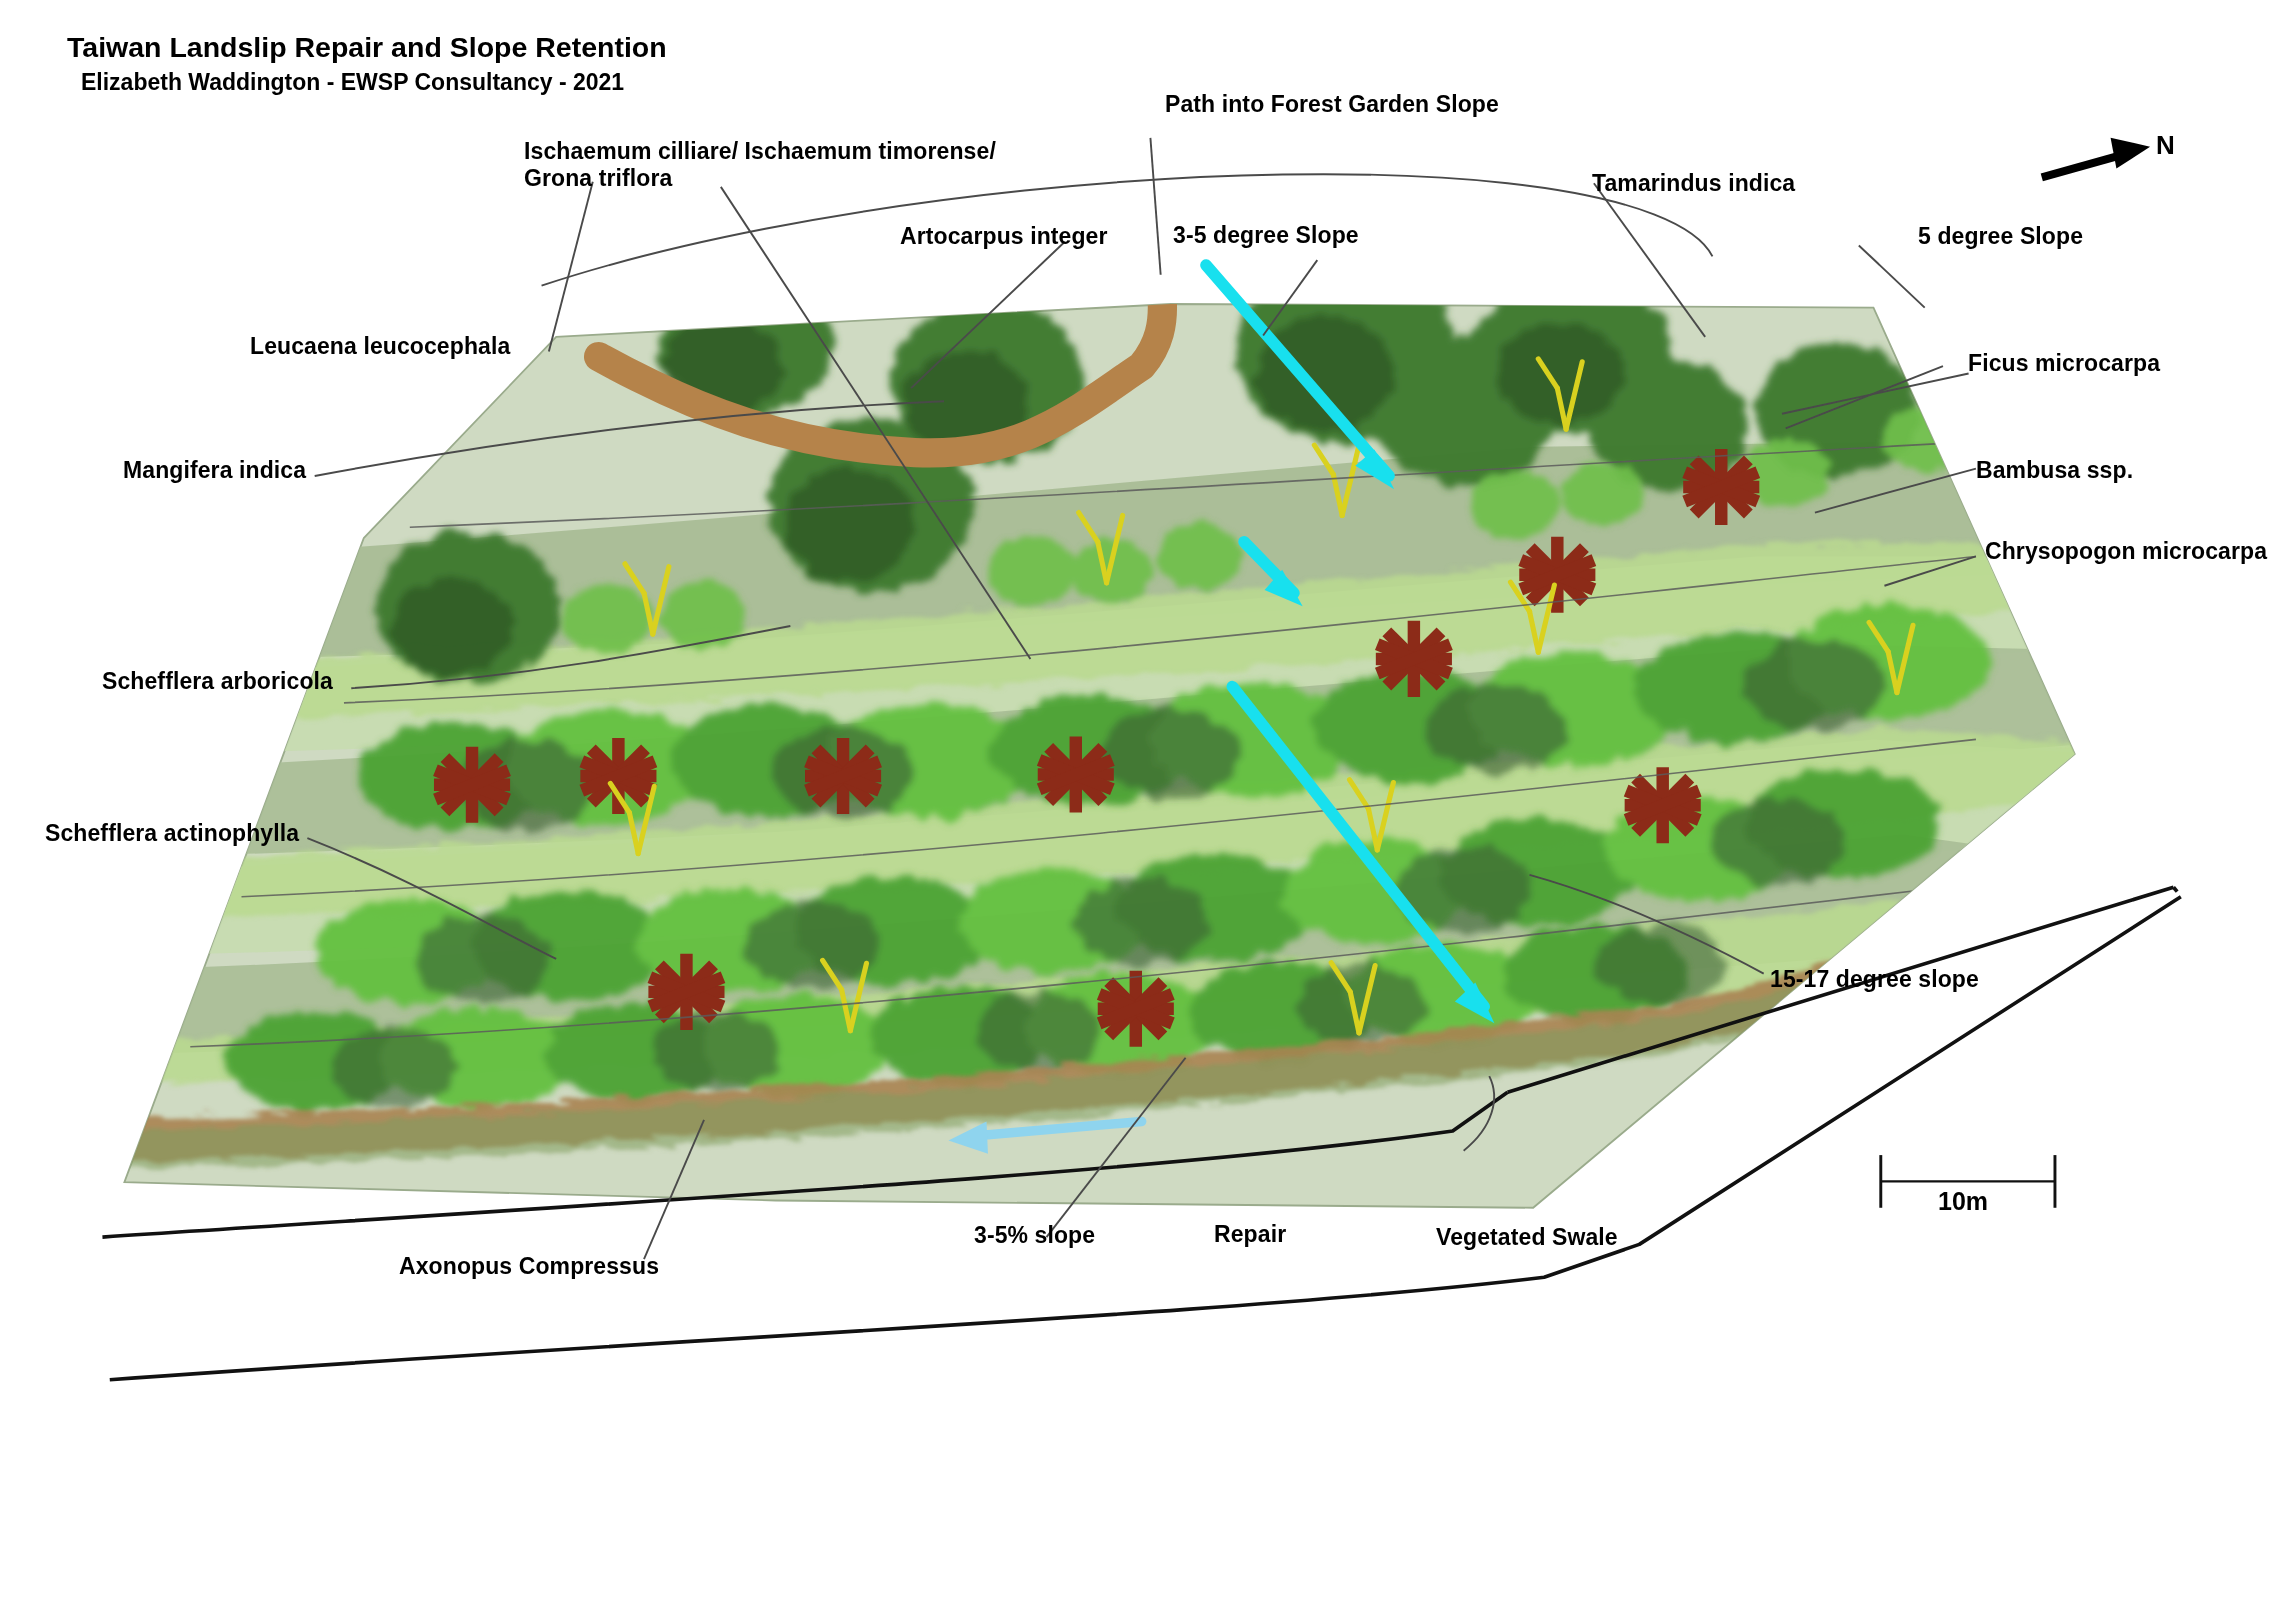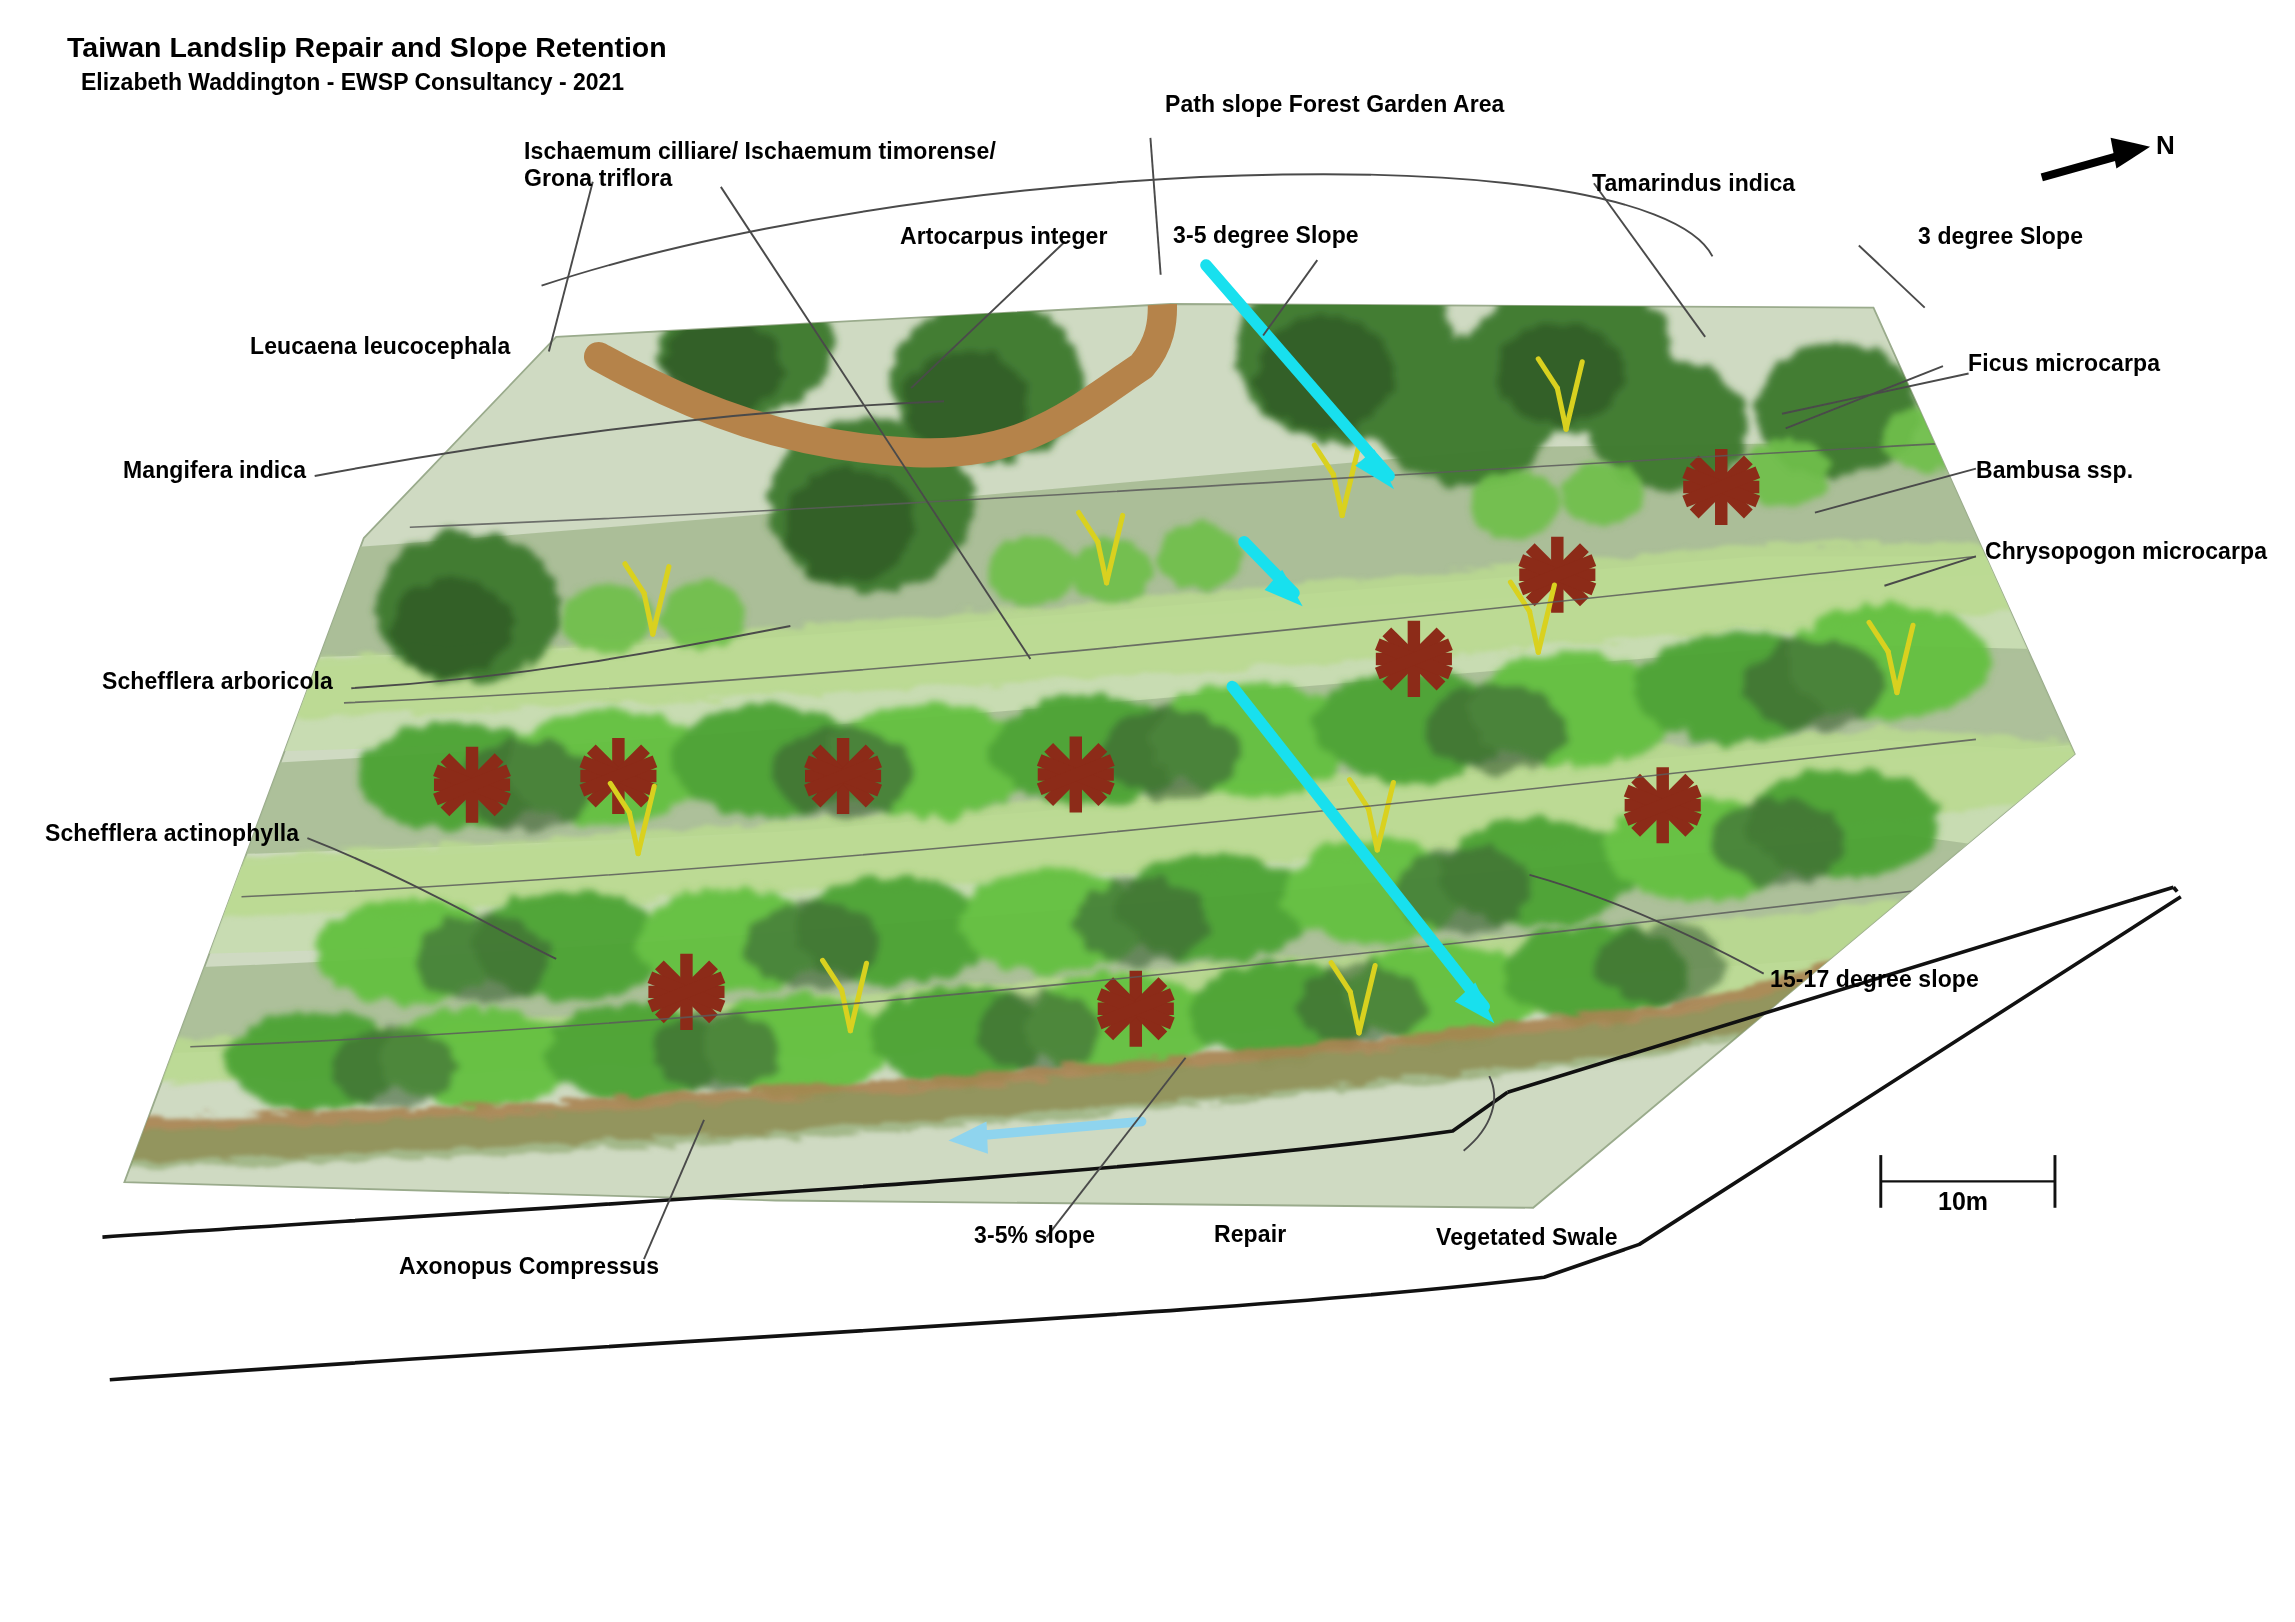--- a/index.html
+++ b/index.html
@@ -429,27 +429,27 @@
   </svg>
 
   <div class="title" id="t1">Taiwan Landslip Repair and Slope Retention</div>
   <div class="title" id="t2">Elizabeth Waddington - EWSP Consultancy - 2021</div>
 
   <div class="lbl two" style="left:524px;top:138px;">Ischaemum cilliare/ Ischaemum timorense/
 Grona triflora</div>
 
   <div class="lbl" style="left:900px;top:223px;">Artocarpus integer</div>
 
-  <div class="lbl" style="left:1165px;top:91px;">Path slope Forest Garden Area</div>
+  <div class="lbl" style="left:1165px;top:91px;">Path into Forest Garden Slope</div>
 
   <div class="lbl" style="left:1173px;top:222px;">3-5 degree Slope</div>
 
   <div class="lbl" style="left:1592px;top:170px;">Tamarindus indica</div>
 
-  <div class="lbl" style="left:1918px;top:223px;">3 degree Slope</div>
+  <div class="lbl" style="left:1918px;top:223px;">5 degree Slope</div>
 
   <div class="lbl" style="left:250px;top:333px;">Leucaena leucocephala</div>
 
   <div class="lbl" style="left:1968px;top:350px;">Ficus microcarpa</div>
 
   <div class="lbl" style="left:123px;top:457px;">Mangifera indica</div>
 
   <div class="lbl" style="left:1976px;top:457px;">Bambusa ssp.</div>
 
   <div class="lbl" style="left:1985px;top:538px;">Chrysopogon microcarpa</div>

